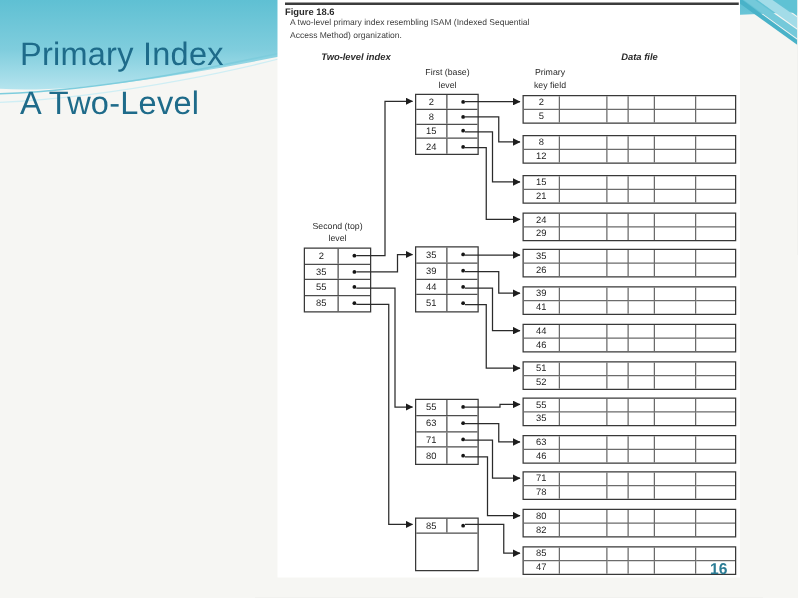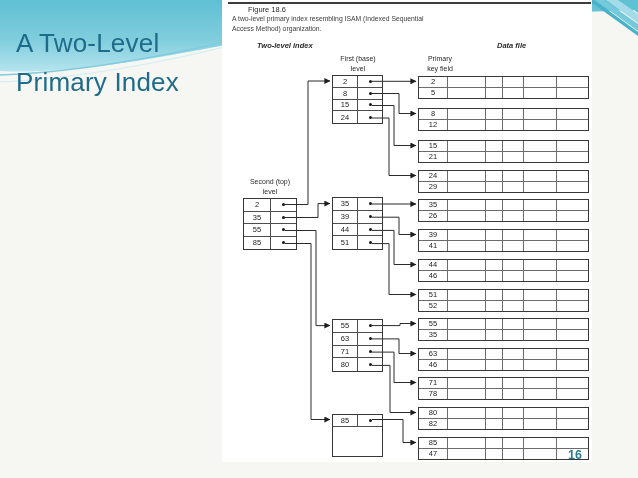--- a/index.html
+++ b/index.html
@@ -4,21 +4,21 @@
 <style>
   html,body{margin:0;padding:0;background:#e9e9e6;font-family:"Liberation Sans",sans-serif;}
   .slide{position:relative;width:638px;height:478px;background:#f6f6f3;overflow:hidden;}
   svg.band{position:absolute;left:0;top:0;z-index:1;}
   svg.corner{position:absolute;left:588px;top:0;z-index:1;}
   .title{position:absolute;left:16px;top:24px;z-index:2;font-size:26px;line-height:39px;
          color:#1e6b8a;letter-spacing:0.2px;}
   .panel{position:absolute;left:222px;top:0;width:370px;height:462px;background:#ffffff;z-index:2;}
   .fig{position:absolute;z-index:3;color:#2a2a2a;}
   .rule{position:absolute;left:228px;top:2px;width:363px;height:2px;background:#3c3c3c;z-index:3;}
-  .cap-title{left:248px;top:5px;font-size:7.5px;font-weight:normal;}
+  .cap-title{left:228px;top:5px;font-size:7.5px;font-weight:bold;}
   .cap-line1{left:232px;top:15px;font-size:6.8px;color:#3d3d3d;}
   .cap-line2{left:232px;top:24.5px;font-size:6.8px;color:#3d3d3d;}
   .lbl-bold{font-size:7.5px;font-weight:bold;font-style:italic;}
   .lbl{font-size:7px;line-height:9.5px;text-align:center;}
   .two-level{left:257px;top:41px;}
   .data-file{left:497px;top:41px;}
   .first-base{left:330px;top:54px;width:56px;}
   .primary-key{left:420px;top:54px;width:40px;}
   .second-top{left:240px;top:177px;width:60px;}
   .idx{position:absolute;z-index:3;border:1px solid #383838;box-sizing:border-box;background:#fff;}
@@ -58,22 +58,22 @@
   </svg>
 
   <svg class="corner" width="50" height="40">
     <polygon points="6,0 50,32 50,36 0,0" fill="#49b2c8"></polygon>
     <polygon points="16,0 50,24 50,31 7,0" fill="#74c9da"></polygon>
     <polygon points="30,0 50,14 50,23 18,0" fill="#a3dce8"></polygon>
     <polygon points="50,0 50,13 32,0" fill="#5fc2d4"></polygon>
   </svg>
 
   <div class="title">
+    <div>Primary Index</div>
     <div>A Two-Level</div>
-    <div>Primary Index</div>
   </div>
 
   <div class="panel"></div>
   <div class="rule"></div>
 
   <div class="fig cap-title">Figure 18.6</div>
   <div class="fig cap-line1">A two-level primary index resembling ISAM (Indexed Sequential</div>
   <div class="fig cap-line2">Access Method) organization.</div>
 
   <div class="fig lbl-bold two-level">Two-level index</div>

